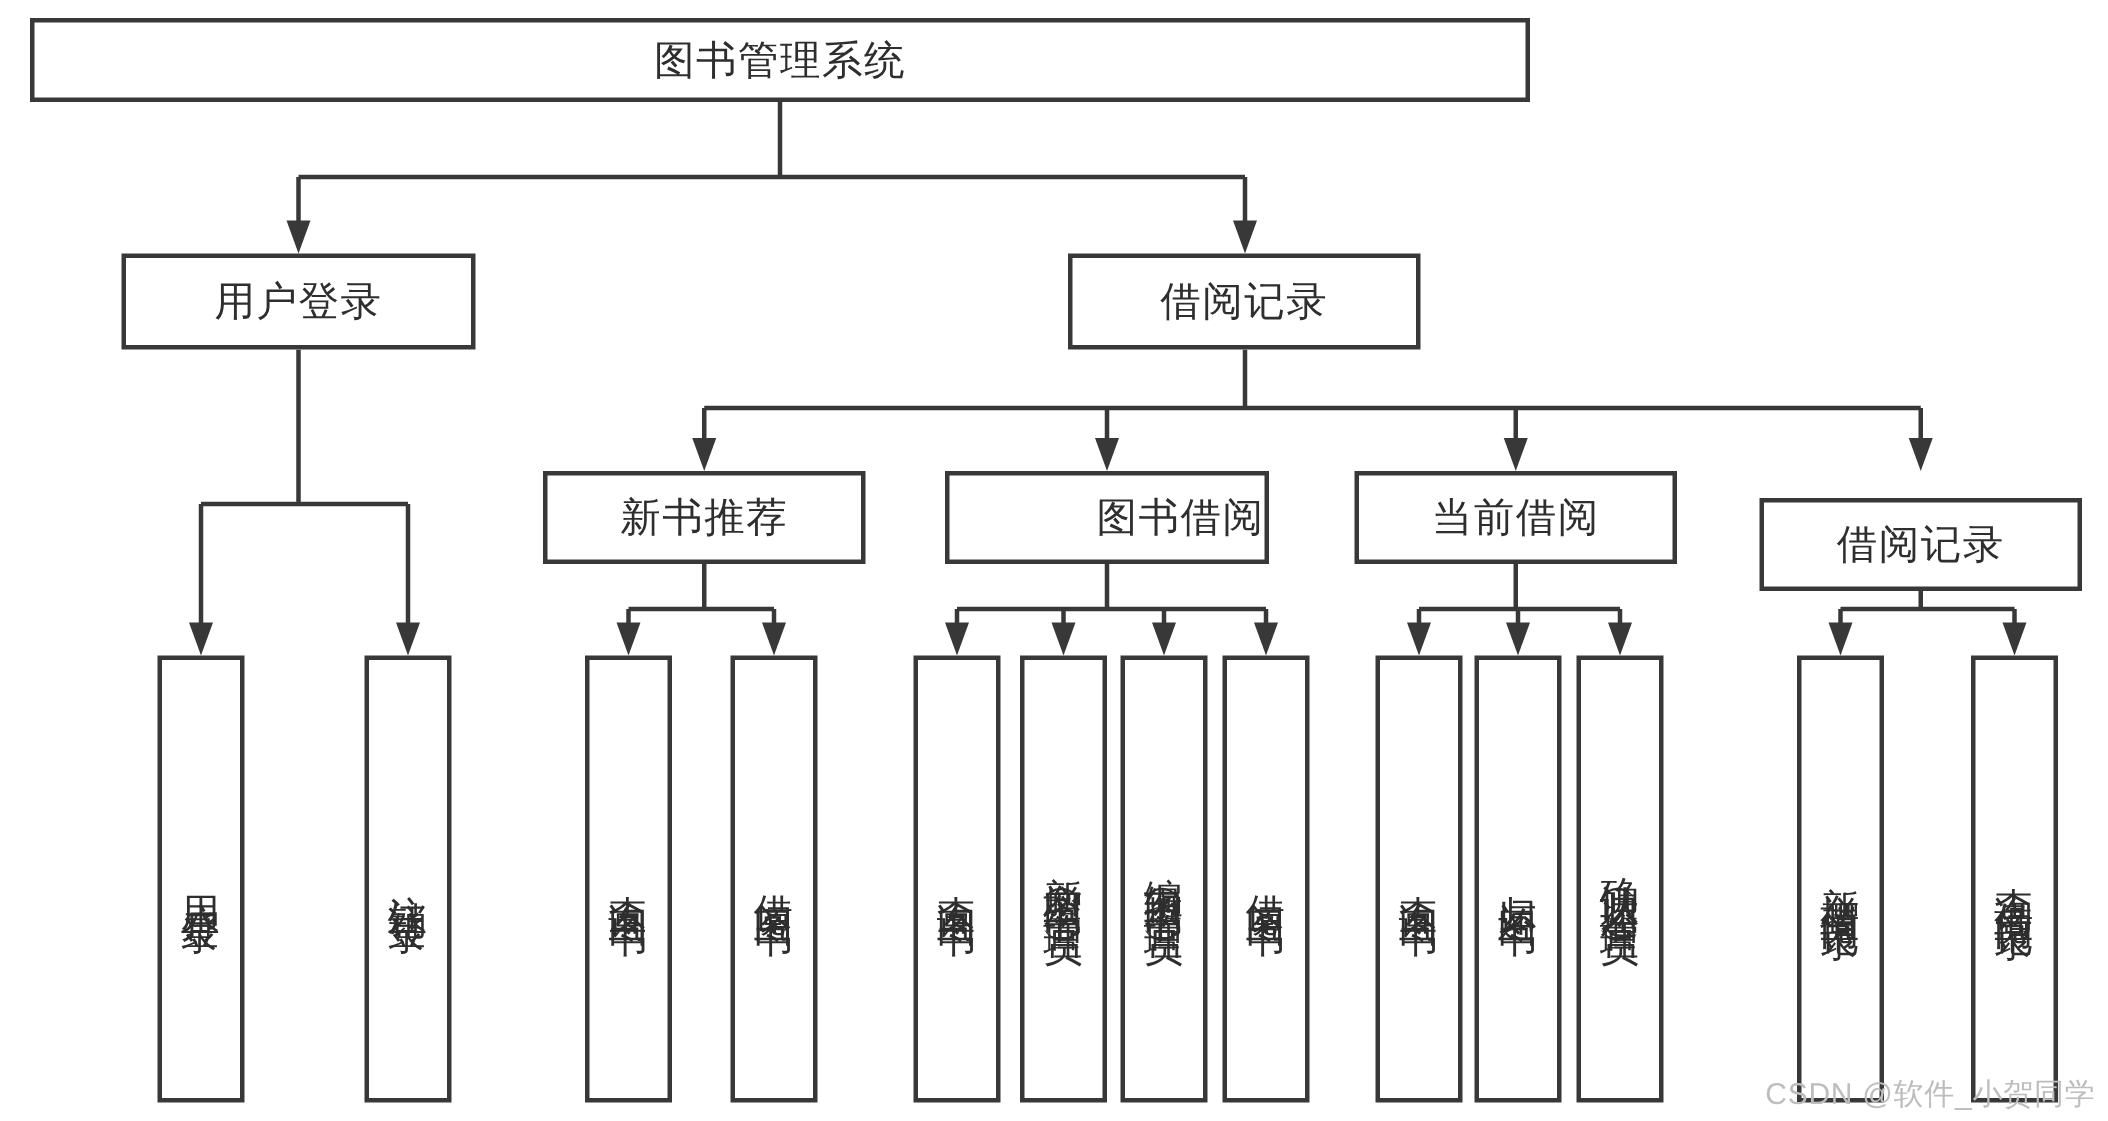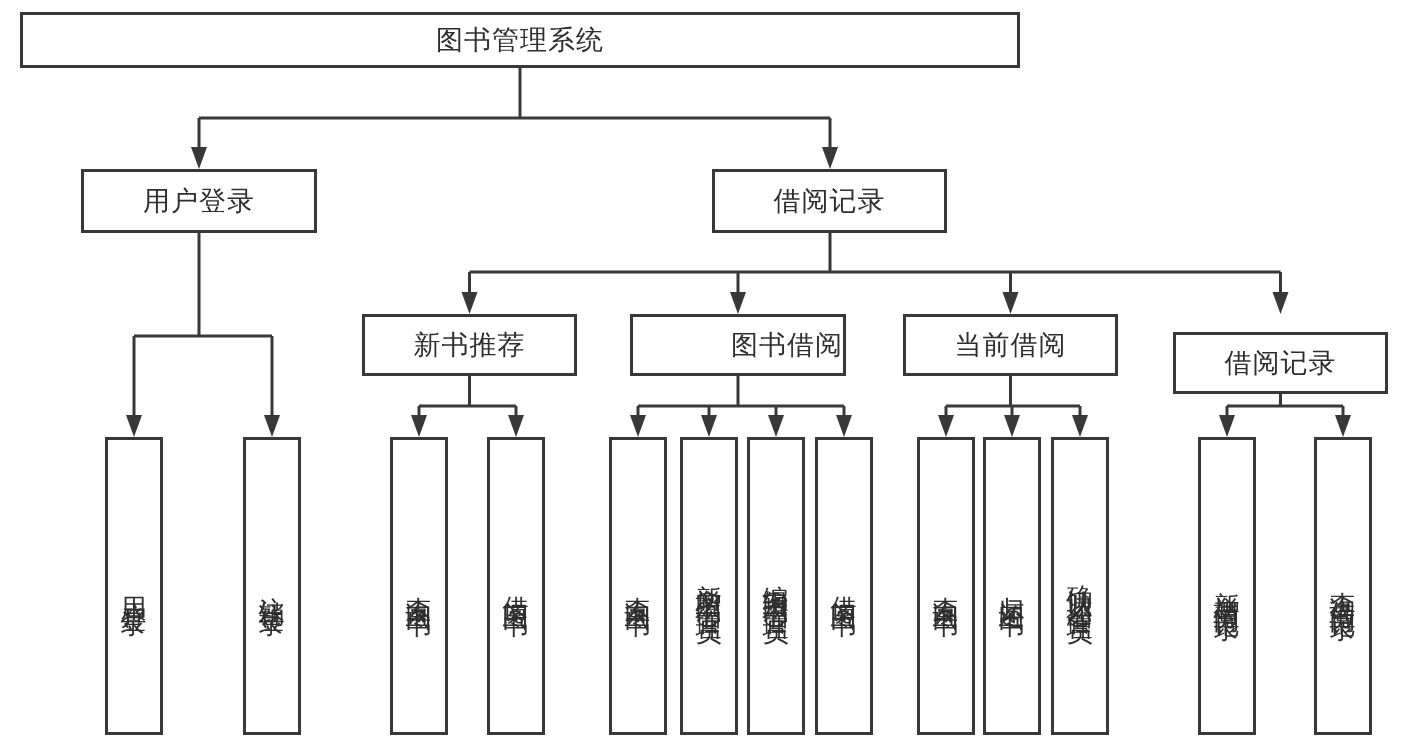--- a/index.html
+++ b/index.html
@@ -166,14 +166,15 @@
     <span class="v-label">确认归还（管理员）</span>
   </div>
 
   <div class="node leaf" style="left:1198px; top:437px; width:58px; height:298px;">
     <span class="v-label">新增借阅记录</span>
   </div>
   <div class="node leaf" style="left:1314px; top:437px; width:58px; height:298px;">
     <span class="v-label">查询借阅记录</span>
   </div>
 
+  <div class="watermark">CSDN @软件_小贺同学</div>
 
 </div>
 
 </body></html>

